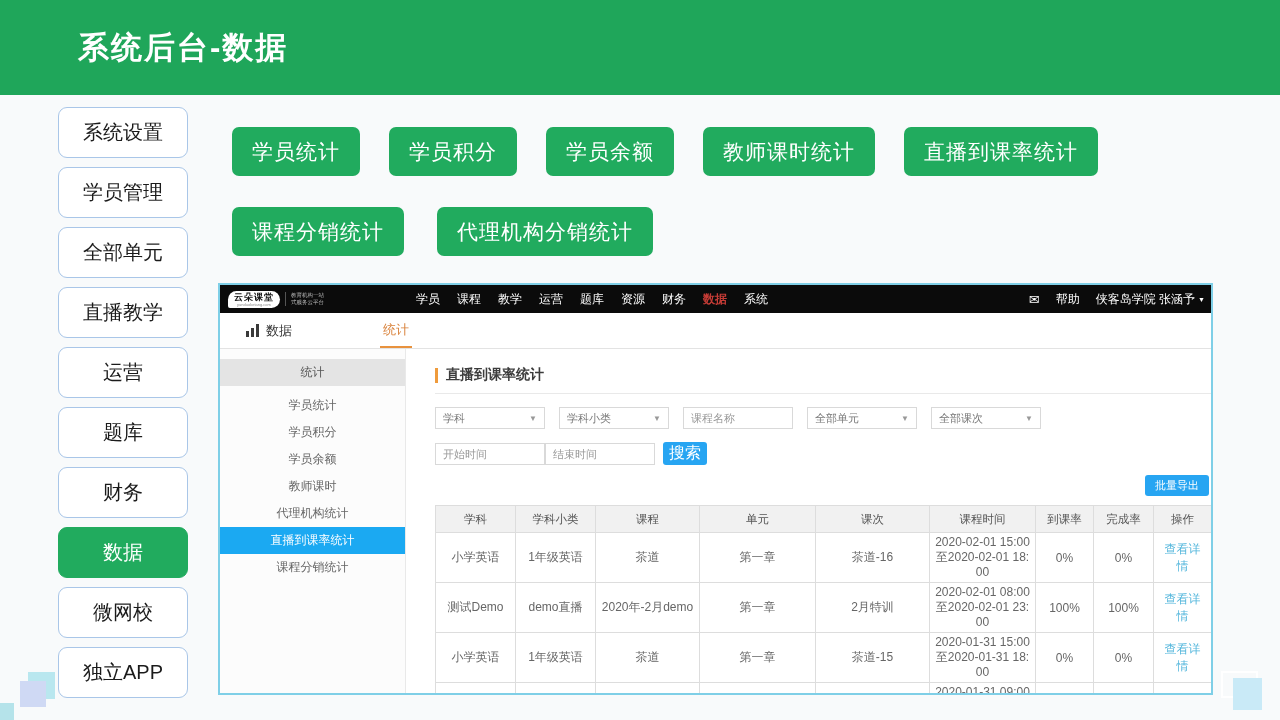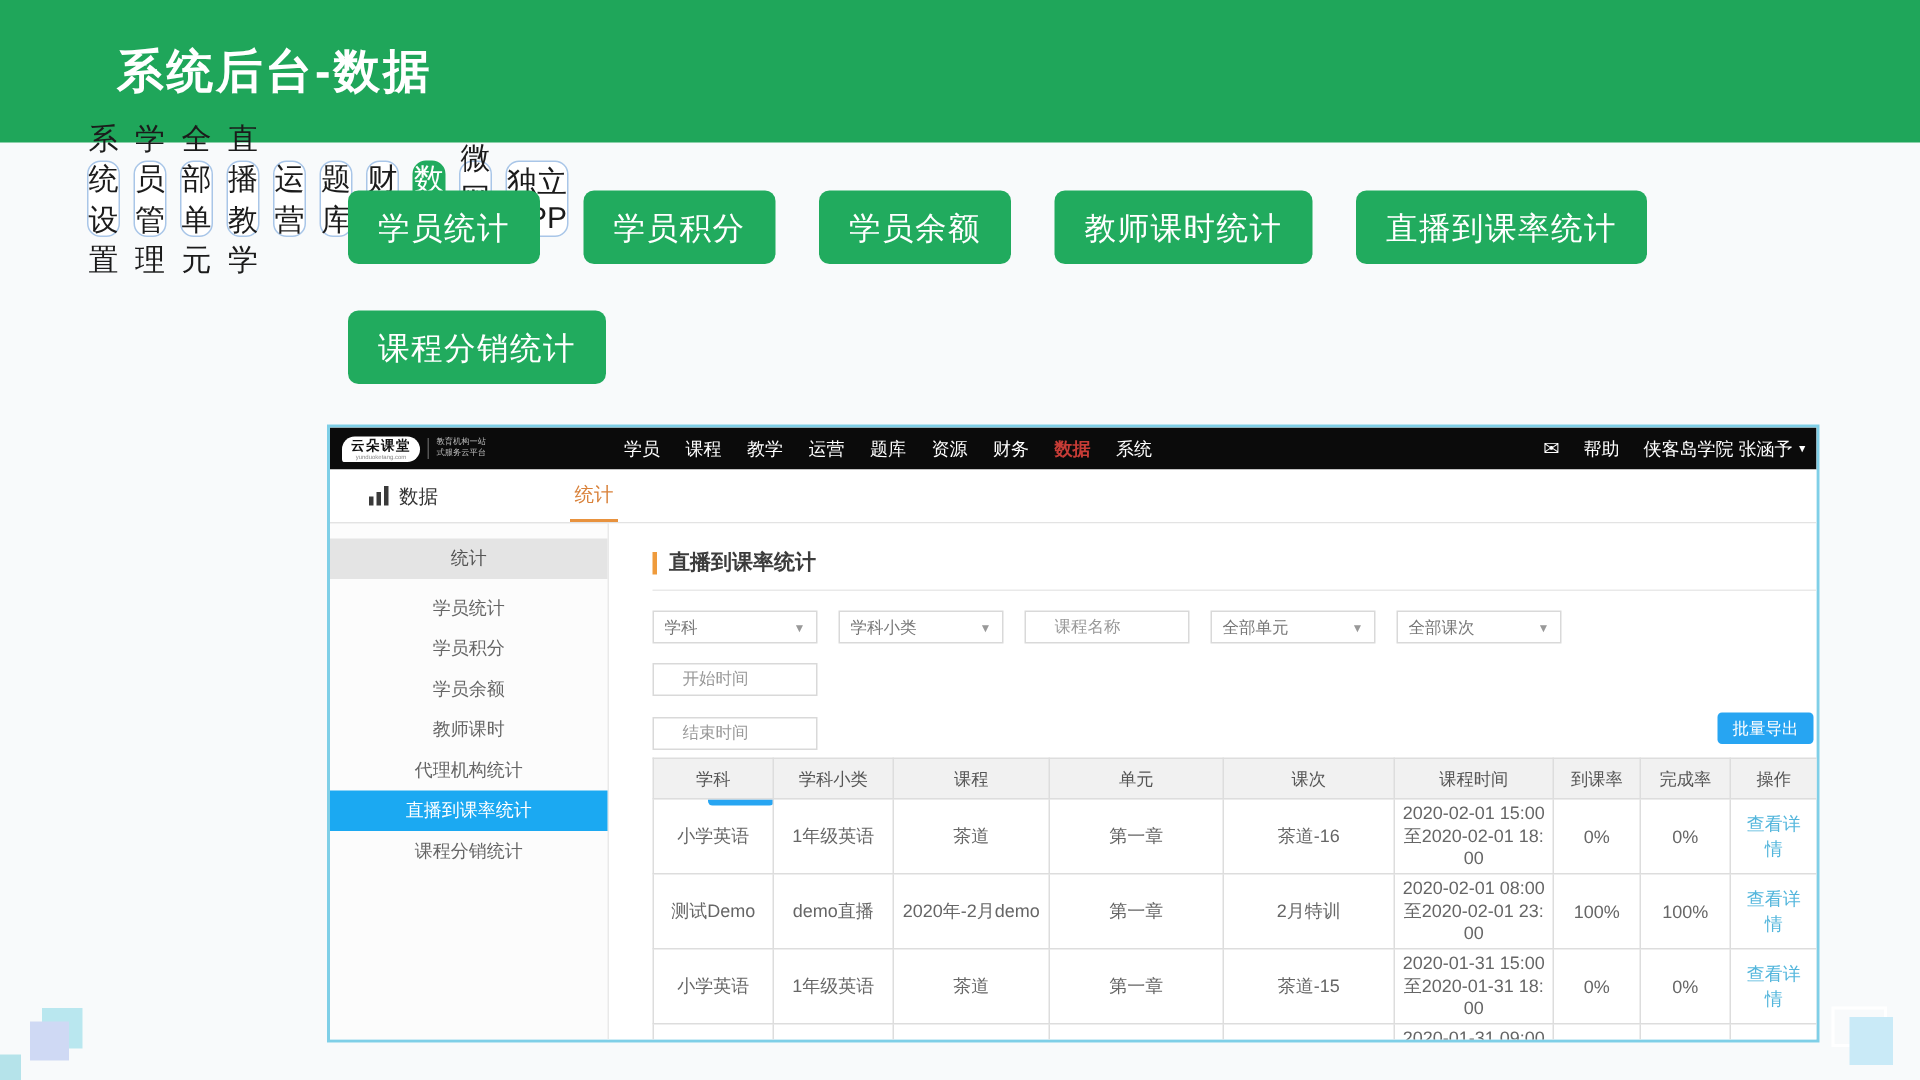--- a/index.html
+++ b/index.html
@@ -11,21 +11,21 @@
     color:#333;
   }
   
   .banner {
     position:absolute; top:0; left:0; width:1280px; height:95px;
     background:#1fa65a; display:flex; align-items:center; padding-left:78px;
   }
   .banner-title { color:#fff; font-size:31px; font-weight:bold; letter-spacing:2px; }
 
   
-  .sidebar { position:absolute; left:58px; top:107px; width:130px; display:flex; gap:9px; }
+  .sidebar { position:absolute; left:58px; top:107px; width:130px; display:flex; flex-direction:column; gap:9px; }
   .side-btn {
     height:51px; background:#fff; border:1px solid #a9c6e8; border-radius:9px;
     display:flex; align-items:center; justify-content:center;
     font-size:20px; color:#1b1b1b; cursor:pointer;
   }
   .side-btn.active { background:#21ab5e; border-color:#21ab5e; color:#fff; }
 
   
   .chips { position:absolute; left:232px; display:flex; gap:29px; }
   .chips.row1 { top:127px; }
@@ -83,30 +83,30 @@
   .subside-item { height:27px; line-height:27px; font-size:12px; color:#666; cursor:pointer; }
   .subside-item.active { background:#1ba9f2; color:#fff; }
 
   .main { position:relative; flex:1; background:#fff; }
   .sec-title { position:absolute; top:17px; left:29px; display:flex; align-items:center; gap:8px; }
   .sec-accent { width:3px; height:15px; background:#ef9b3c; }
   .sec-text { font-size:14px; font-weight:bold; color:#3c3c3c; }
   .divider { position:absolute; top:44px; left:29px; right:0; border-top:1px solid #e9e9e9; }
 
   .filters1 { position:absolute; top:58px; left:29px; display:flex; gap:14px; }
-  .filters2 { position:absolute; top:93px; left:29px; display:flex; gap:14px; align-items:center;flex-direction:column; }
+  .filters2 { position:absolute; top:93px; left:29px; display:flex; align-items:center; }
   .ctrl {
     width:110px; height:22px; border:1px solid #d9d9d9; background:#fff;
     display:flex; align-items:center; justify-content:space-between;
     padding:0 7px; font-size:11px; color:#777; cursor:pointer;
   }
   .ctrl .caret { font-size:8px; color:#999; }
   .txt {
     width:110px; height:22px; border:1px solid #d9d9d9; background:#fff;
-    padding:0 19px; font-size:11px; color:#555;
+    padding:0 7px; font-size:11px; color:#555;
     font-family:"Liberation Sans","DejaVu Sans",sans-serif;
   }
   .txt::placeholder { color:#999; }
   .btn-search {
     width:44px; height:23px; margin-left:8px; background:#27a5f2; color:#fff;
     border:none; border-radius:3px; font-size:16px; cursor:pointer;
     font-family:"Liberation Sans","DejaVu Sans",sans-serif;
   }
   .btn-export {
     position:absolute; top:126px; right:2px; height:21px; padding:0 10px;
@@ -152,20 +152,21 @@
 
 <div class="chips row1">
   <div class="chip">学员统计</div>
   <div class="chip">学员积分</div>
   <div class="chip">学员余额</div>
   <div class="chip">教师课时统计</div>
   <div class="chip">直播到课率统计</div>
 </div>
 <div class="chips row2">
   <div class="chip">课程分销统计</div>
+  <div class="chip">代理机构分销统计</div>
 </div>
 
 <div class="panel">
 
   <div class="nav">
     <div class="logo">
       <div class="logo-cloud">
         <span class="logo-cn">云朵课堂</span>
         <span class="logo-domain">yunduoketang.com</span>
       </div>

